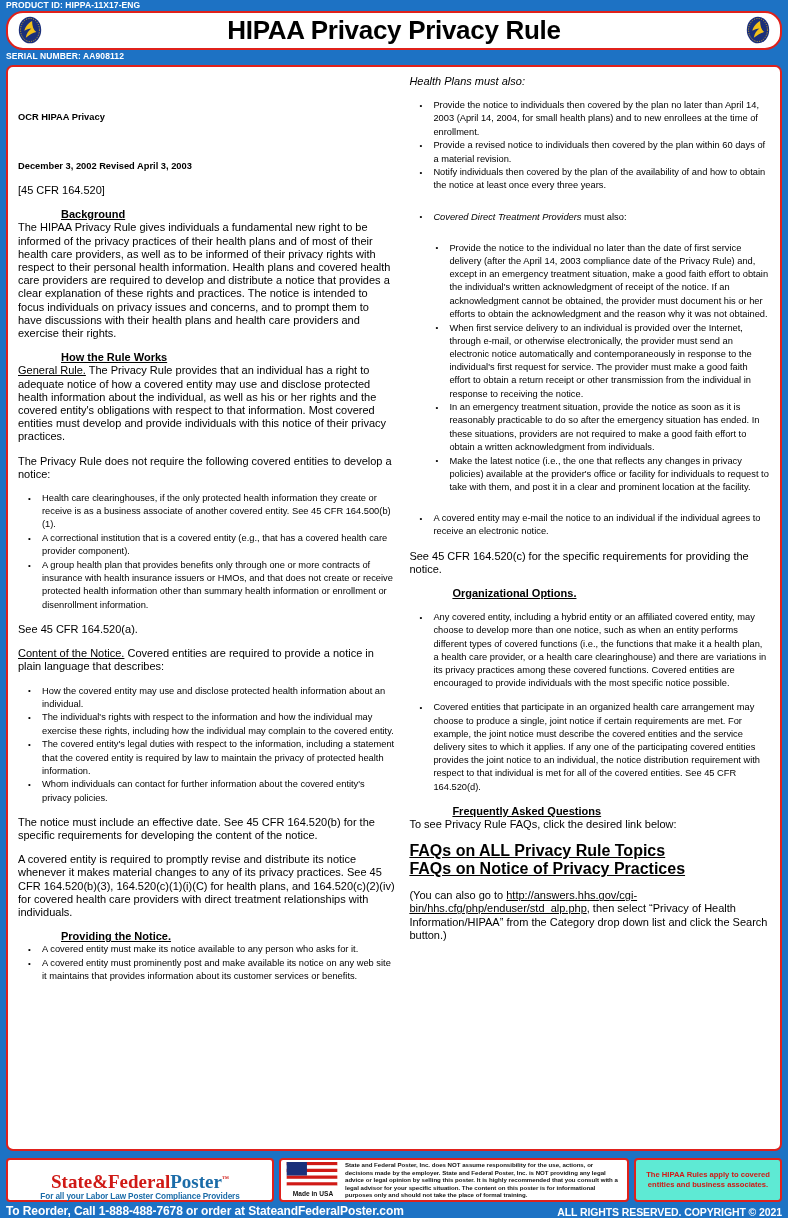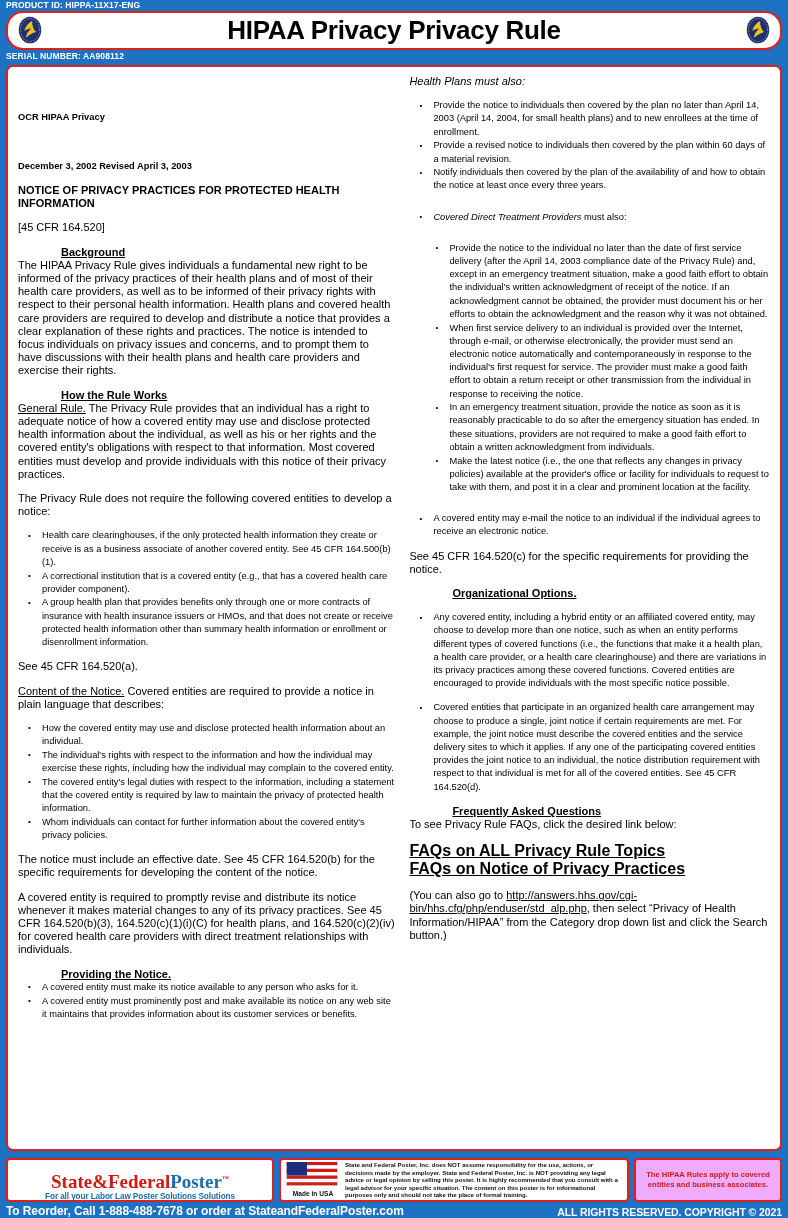--- a/index.html
+++ b/index.html
@@ -123,21 +123,21 @@
     box-sizing:border-box;display:flex;align-items:center;gap:4px;
     padding:2px 4px;
   }
   .flag-wrap{width:56px;flex:0 0 56px;text-align:center;}
   .flag{width:54px;height:27px;display:block;}
   .madein{font-size:6.6px;font-weight:bold;color:#111;line-height:8px;margin-top:1px;}
   .disc-text{
     font-size:6.1px;line-height:7.6px;color:#111;font-weight:bold;
   }
   .rules-box{
-    width:148px;flex:0 0 148px;background:#f0abfc;border:2px solid #e0211b;border-radius:4px;
+    width:148px;flex:0 0 148px;background:#5eead4;border:2px solid #e0211b;border-radius:4px;
     box-sizing:border-box;display:flex;align-items:center;justify-content:center;
     text-align:center;padding:2px;
   }
   .rules-text{font-size:7.6px;font-weight:bold;color:#d01a16;line-height:9.6px;}
   .reorder{
     position:absolute;bottom:0px;left:6px;
     font-size:12px;font-weight:bold;color:#ffffff;white-space:nowrap;
     letter-spacing:-0.1px;
   }
   .copyright{
@@ -173,21 +173,20 @@
 
   <div class="meta-strip serial">SERIAL NUMBER: AA908112</div>
 
   <div class="body-panel">
     <div class="cols">
 
       <div class="col left">
         <div class="meta-line">OCR HIPAA Privacy</div>
         <div class="meta-line">December 3, 2002 Revised April 3, 2003</div>
         <div class="smallgap"></div>
-        <div class="hd caps">NOTICE OF PRIVACY PRACTICES FOR PROTECTED HEALTH INFORMATION</div>
         <div class="p">[45 CFR 164.520]</div>
 
         <div class="hd u">Background</div>
         <div class="p">The HIPAA Privacy Rule gives individuals a fundamental new right to be informed of the privacy practices of their health plans and of most of their health care providers, as well as to be informed of their privacy rights with respect to their personal health information. Health plans and covered health care providers are required to develop and distribute a notice that provides a clear explanation of these rights and practices. The notice is intended to focus individuals on privacy issues and concerns, and to prompt them to have discussions with their health plans and health care providers and exercise their rights.</div>
 
         <div class="hd u">How the Rule Works</div>
         <div class="p"><span class="u">General Rule.</span><span> The Privacy Rule provides that an individual has a right to adequate notice of how a covered entity may use and disclose protected health information about the individual, as well as his or her rights and the covered entity's obligations with respect to that information. Most covered entities must develop and provide individuals with this notice of their privacy practices.</span></div>
 
         <div class="p">The Privacy Rule does not require the following covered entities to develop a notice:</div>
 
@@ -271,21 +270,21 @@
       </div>
 
     </div>
   </div>
 
   <div class="footer">
     <div class="footer-row">
 
       <div class="brand-box">
         <div class="brand-line1"><span class="red">State</span><span class="red">&amp;</span><span class="red">Federal</span><span class="blue">Poster</span><span class="tm">™</span></div>
-        <div class="brand-line2">For all your Labor Law Poster Solutions Solutions</div>
+        <div class="brand-line2">For all your Labor Law Poster Compliance Providers</div>
       </div>
 
       <div class="disc-box">
         <div class="flag-wrap">
           <svg class="flag" viewBox="0 0 60 32">
             <g>
               <rect x="0" y="0" width="60" height="4" fill="#d01a16"></rect>
               <rect x="0" y="4" width="60" height="4" fill="#fff"></rect>
               <rect x="0" y="8" width="60" height="4" fill="#d01a16"></rect>
               <rect x="0" y="12" width="60" height="4" fill="#fff"></rect>

